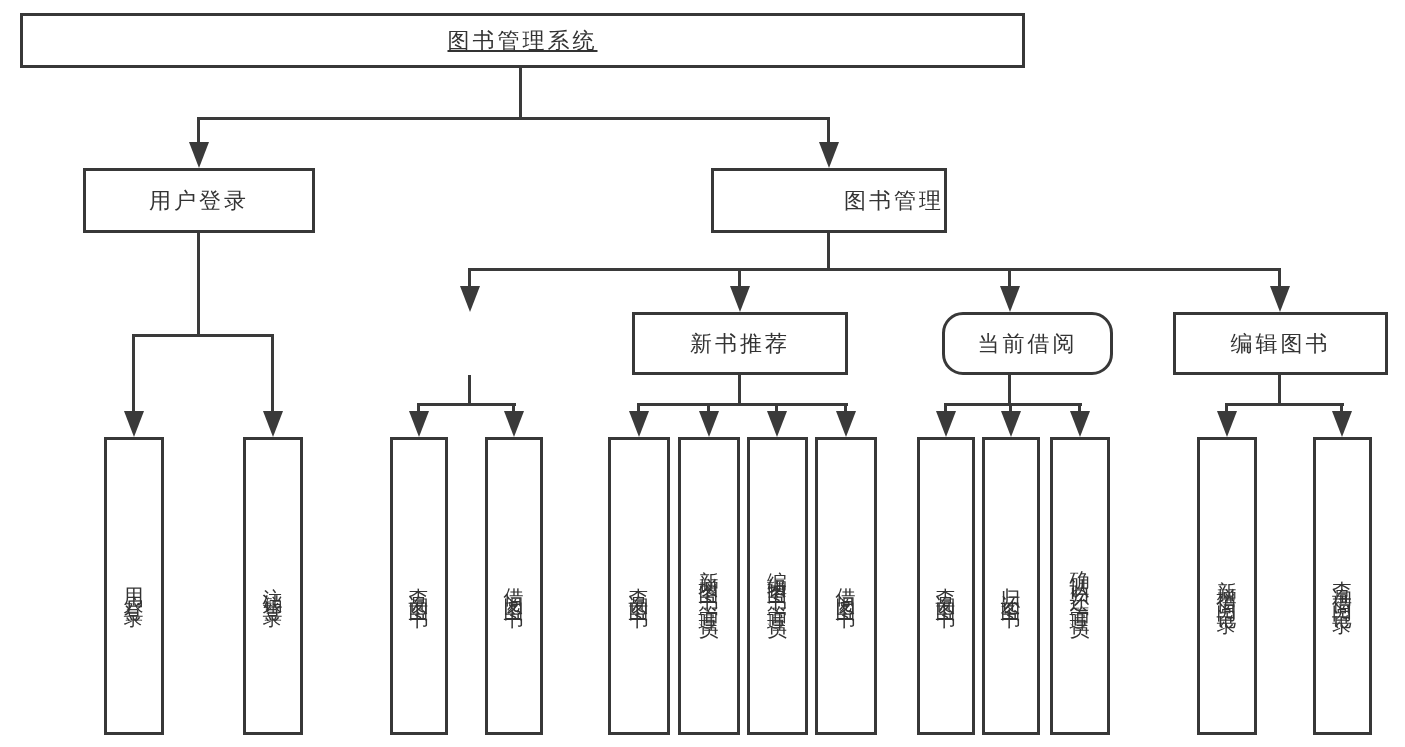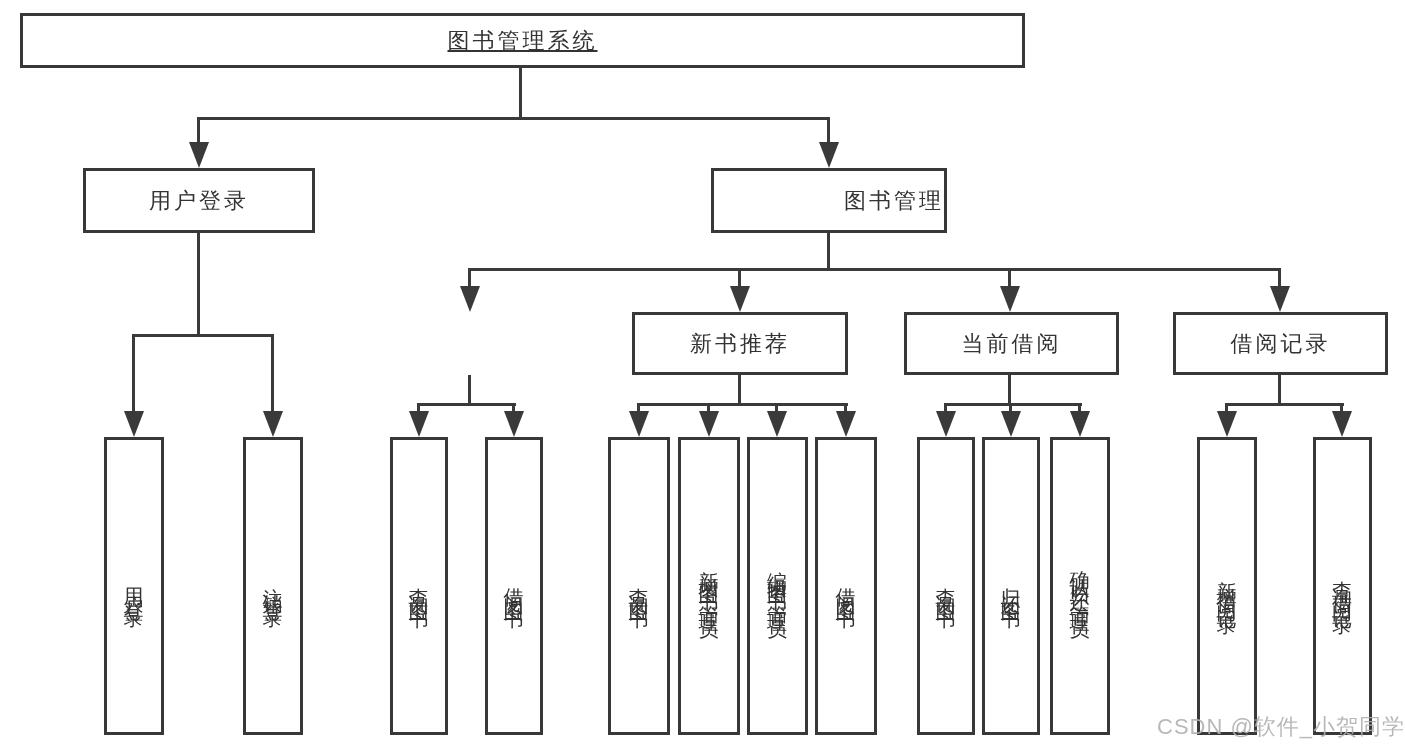--- a/index.html
+++ b/index.html
@@ -67,26 +67,26 @@
 
   <div class="box" style="left:711px;top:168px;width:236px;height:65px;justify-content:flex-end;">
     <span class="hlabel">图书管理</span>
   </div>
 
 
   <div class="box" style="left:632px;top:312px;width:216px;height:63px;">
     <span class="hlabel">新书推荐</span>
   </div>
 
-  <div class="box" style="left:904px;top:312px;width:215px;height:63px;">
+  <div class="box" style="left:942px;top:312px;width:171px;height:63px;border-radius:21px;">
     <span class="hlabel">当前借阅</span>
   </div>
 
   <div class="box" style="left:1173px;top:312px;width:215px;height:63px;">
-    <span class="hlabel">借阅记录</span>
+    <span class="hlabel">编辑图书</span>
   </div>
 
   <div class="box" style="left:104px;top:437px;width:60px;height:298px;">
     <span class="vlabel">用户登录</span>
   </div>
   <div class="box" style="left:243px;top:437px;width:60px;height:298px;">
     <span class="vlabel">注销登录</span>
   </div>
 
   <div class="box" style="left:390px;top:437px;width:58px;height:298px;">
@@ -178,15 +178,14 @@
   <div class="arrow" style="left:1001px;top:411px;"></div>
   <div class="arrow" style="left:1070px;top:411px;"></div>
 
   <div class="vline" style="left:1278px;top:375px;height:31px;"></div>
   <div class="hline" style="left:1225px;top:403px;width:119px;"></div>
   <div class="vline" style="left:1225px;top:403px;height:10px;"></div>
   <div class="vline" style="left:1340px;top:403px;height:10px;"></div>
   <div class="arrow" style="left:1217px;top:411px;"></div>
   <div class="arrow" style="left:1332px;top:411px;"></div>
 
-  <div class="watermark">CSDN @软件_小贺同学</div>
 
 </div>
 
 </body></html>

